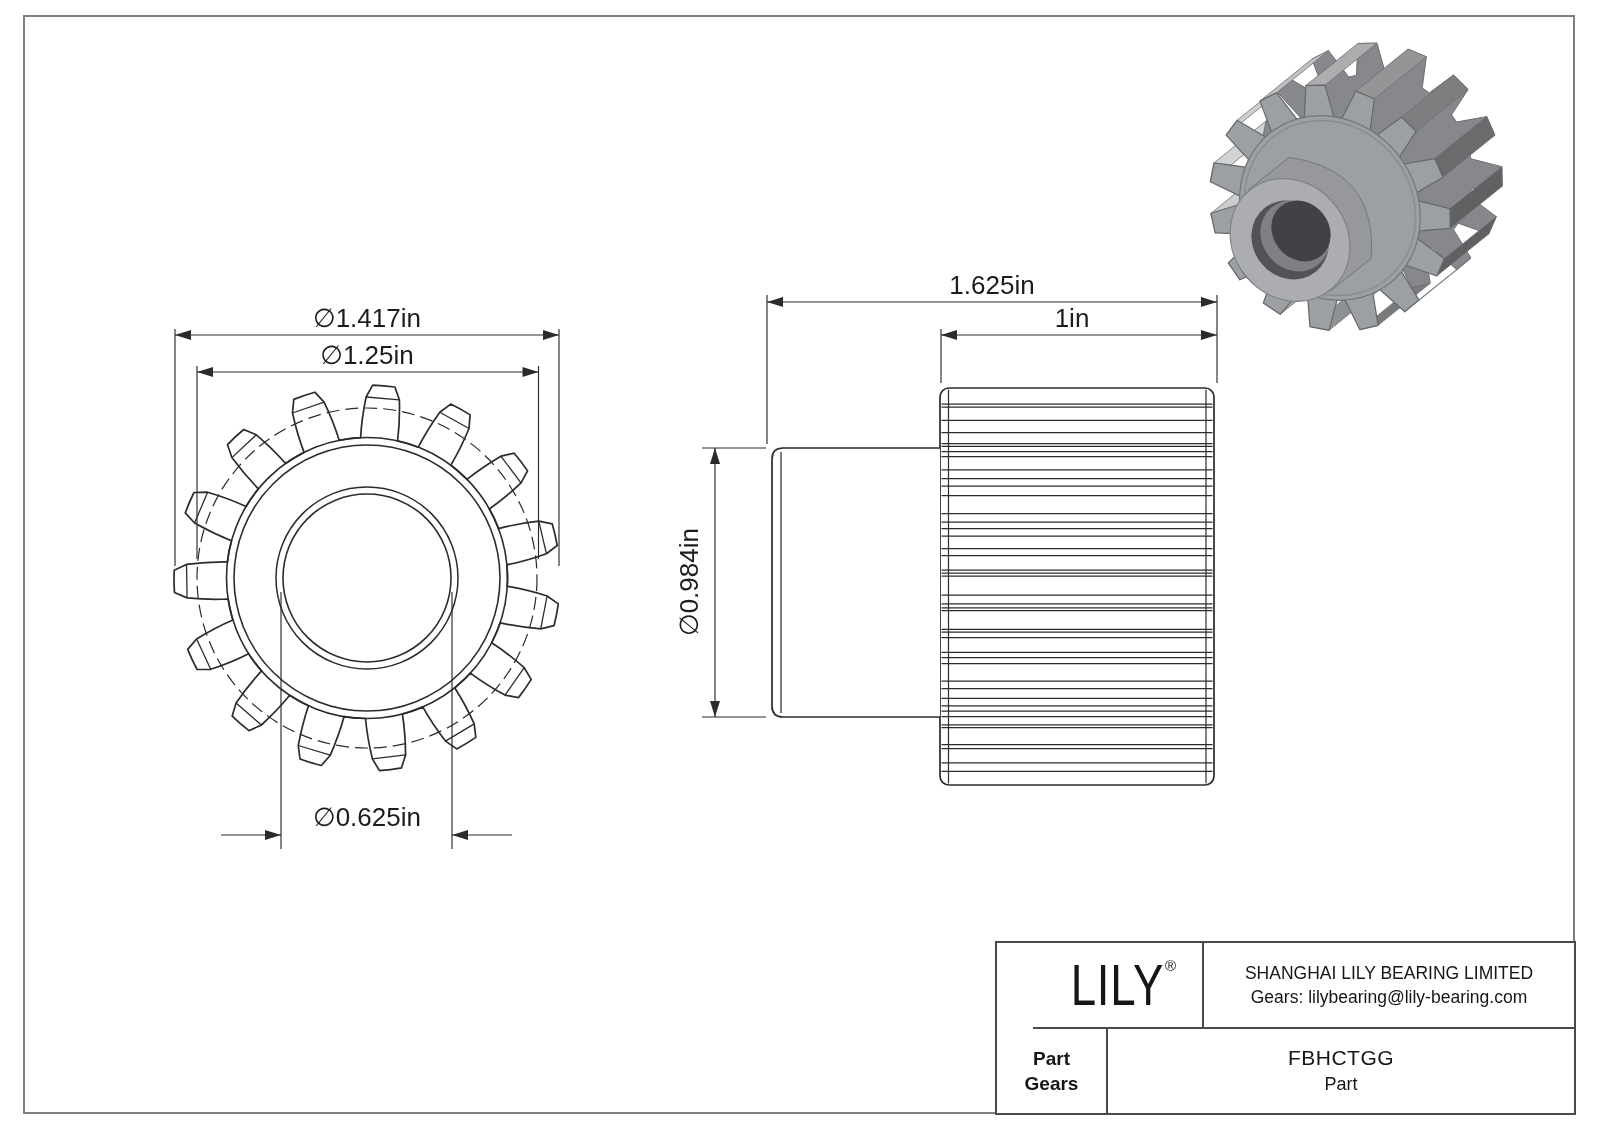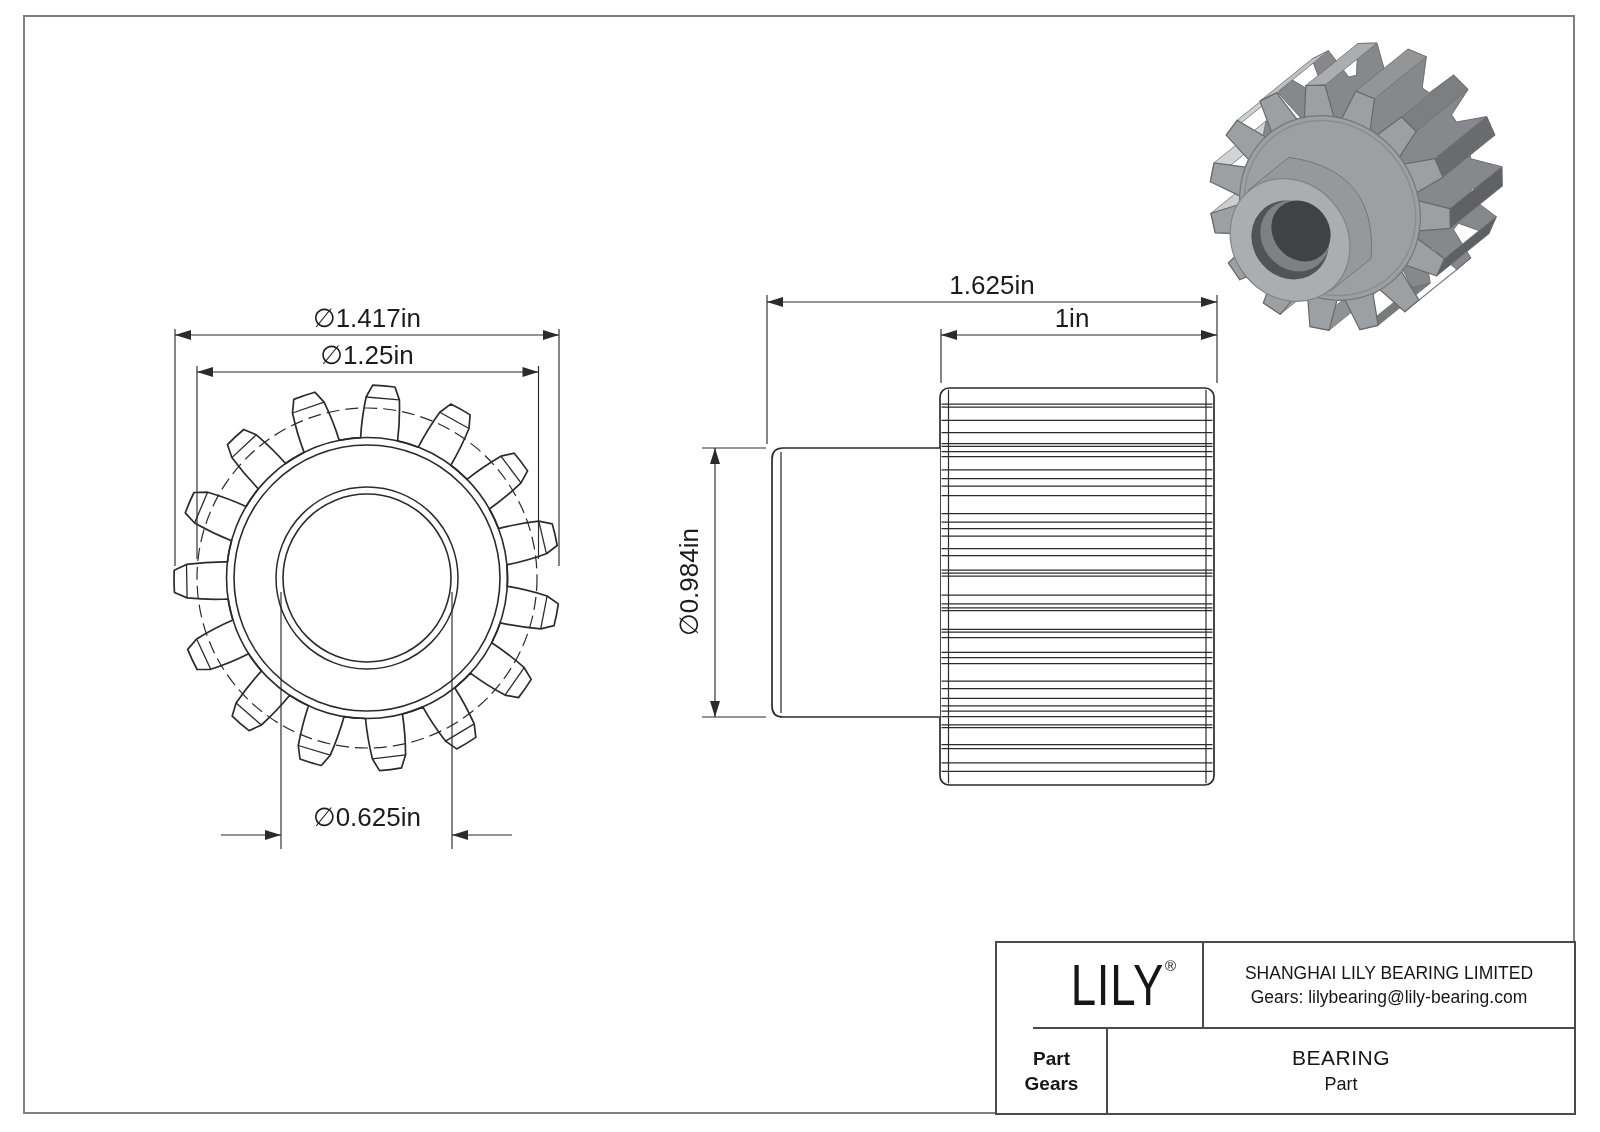--- a/index.html
+++ b/index.html
@@ -196,18 +196,18 @@
         <div class="company-line">SHANGHAI LILY BEARING LIMITED</div>
         <div class="company-line">Gears: lilybearing@lily-bearing.com</div>
       </div>
     </div>
     <div class="trow trow2">
       <div class="tcell partlabel-cell">
         <div class="part-label-line">Part</div>
         <div class="part-label-line">Gears</div>
       </div>
       <div class="tcell partval-cell">
-        <div class="part-number">BEARING</div>
+        <div class="part-number">FBHCTGG</div>
         <div class="part-cat">Part</div>
       </div>
     </div>
   </div>
 </div>
 
 </body></html>

